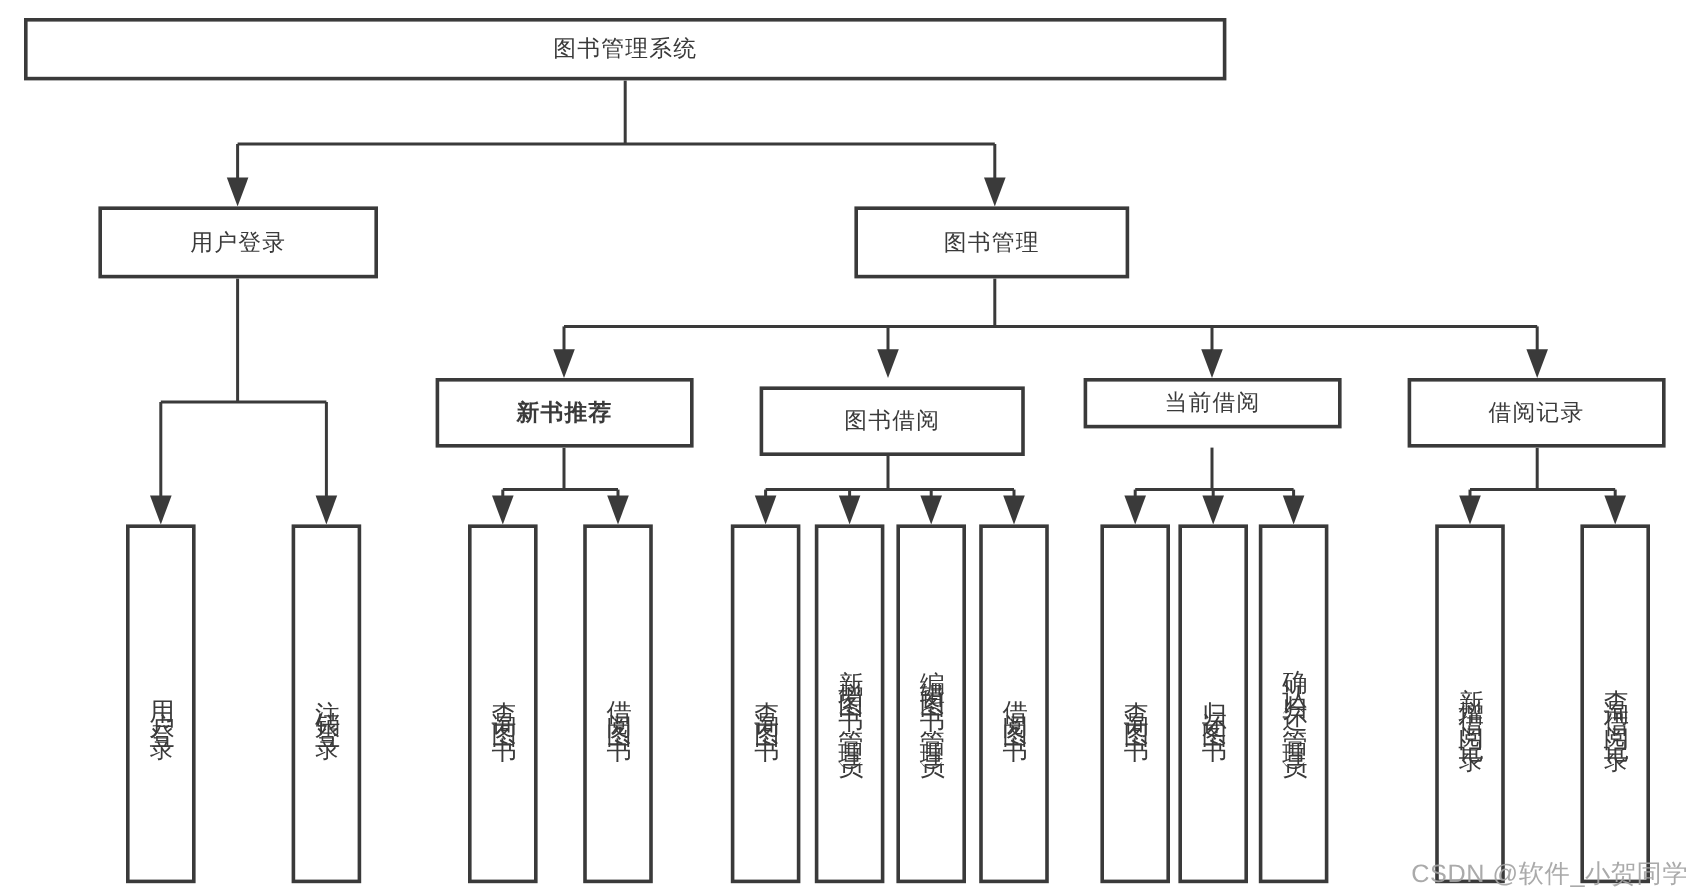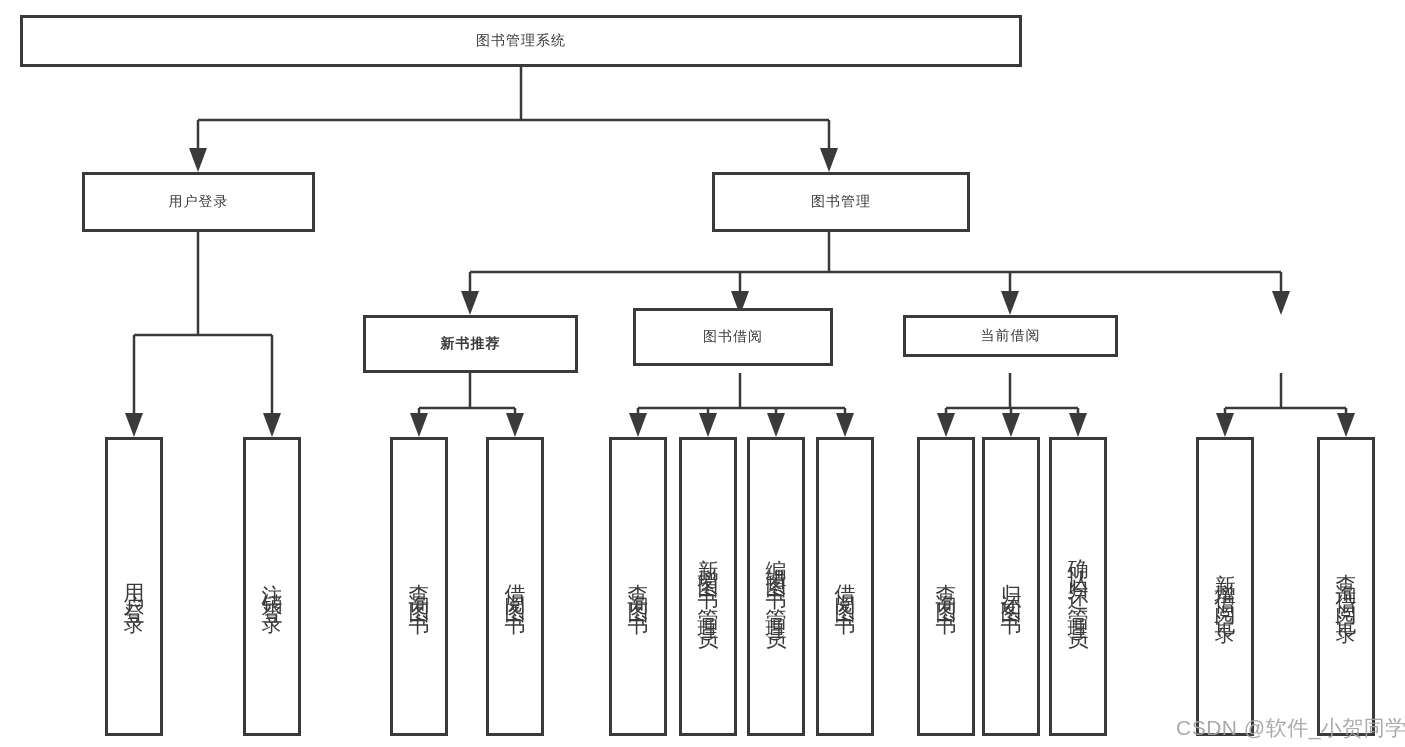--- a/index.html
+++ b/index.html
@@ -32,21 +32,21 @@
   }
   .node {
     position: absolute;
     box-sizing: border-box;
     border: 3px solid #3a3a3a;
     background: #ffffff;
     color: #3a3a3a;
     display: flex;
     align-items: center;
     justify-content: center;
-    font-size: 14px;
+    font-size: 19px;
     letter-spacing: 1px;
   }
   .vnode {
     writing-mode: vertical-rl;
     letter-spacing: 10px;
     font-size: 21px;
   }
   .vnode .label { display: block; }
   #watermark {
     position: absolute;
@@ -140,33 +140,36 @@
     </g>
   </svg>
 
   <div class="node" style="left:20px; top:15px; width:1002px; height:52px;">
     <span class="label">图书管理系统</span>
   </div>
 
   <div class="node" style="left:82px; top:172px; width:233px; height:60px;">
     <span class="label">用户登录</span>
   </div>
-  <div class="node" style="left:712px; top:172px; width:258px; height:60px;justify-content:center;">
+  <div class="node" style="left:712px; top:172px; width:229px; height:60px;justify-content:center;">
     <span class="label">图书管理</span>
   </div>
 
   <div class="node" style="left:363px; top:315px; width:215px; height:58px;font-weight:bold;">
     <span class="label">新书推荐</span>
   </div>
-  <div class="node" style="left:633px; top:308px; width:200px; height:58px;">
+  <div class="node" style="left:633px; top:322px; width:221px; height:58px;">
     <span class="label">图书借阅</span>
   </div>
   <div class="node" style="left:903px; top:315px; width:215px; height:42px;">
     <span class="label">当前借阅</span>
   </div>
+  <div class="node" style="left:1173px; top:315px; width:215px; height:58px;">
+    <span class="label">借阅记录</span>
+  </div>
 
   <div class="node vnode" style="left:105px; top:437px; width:58px; height:299px;">
     <span class="label">用户登录</span>
   </div>
   <div class="node vnode" style="left:243px; top:437px; width:58px; height:299px;">
     <span class="label">注销登录</span>
   </div>
 
   <div class="node vnode" style="left:390px; top:437px; width:58px; height:299px;">
     <span class="label">查询图书</span>

